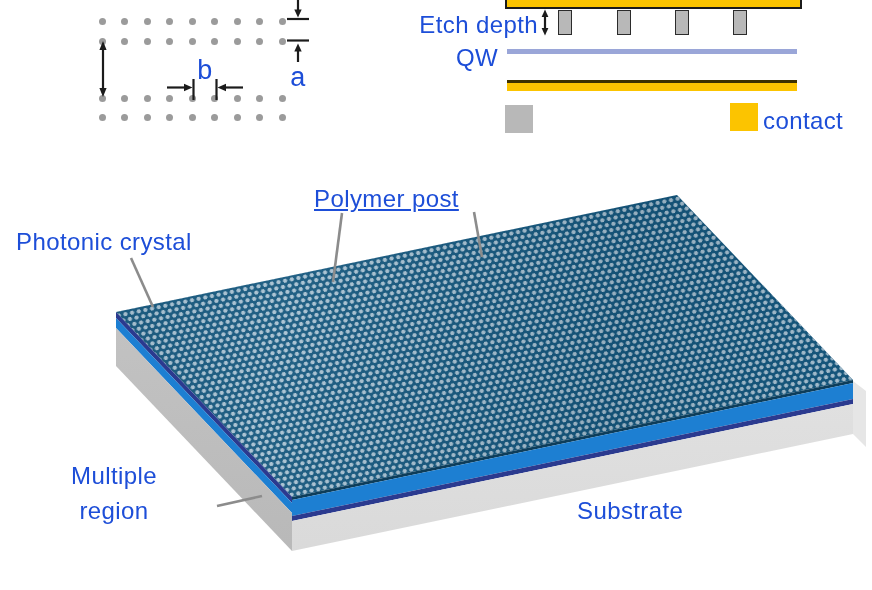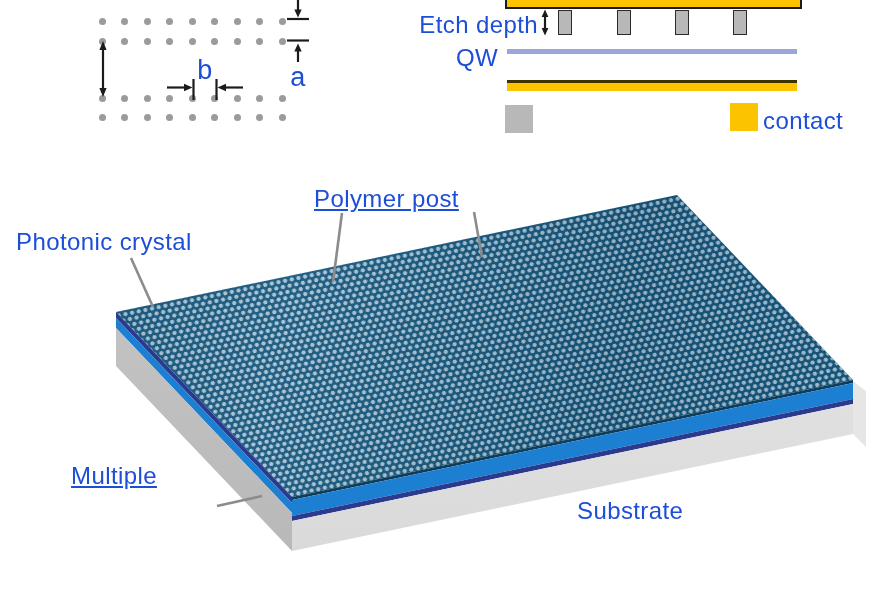--- a/index.html
+++ b/index.html
@@ -42,21 +42,21 @@
   .front-edge{clip-path:polygon(292px 497px,853px 380px,853px 383px,292px 500px);}
   .front-blue{clip-path:polygon(292px 500px,853px 383px,853px 399px,292px 516px);}
   .front-navy{clip-path:polygon(292px 516px,853px 399px,853px 404px,292px 521px);}
   .front-substrate{clip-path:polygon(292px 521px,853px 404px,853px 434px,292px 551px);background:linear-gradient(to bottom,#f1f1f1,#d8d8d8);}
   .left-navy{clip-path:polygon(116px 312px,292px 497px,292px 503px,116px 318px);}
   .left-blue{clip-path:polygon(116px 318px,292px 503px,292px 513px,116px 328px);}
   .left-substrate{clip-path:polygon(116px 328px,292px 513px,292px 551px,116px 366px);background:linear-gradient(to bottom,#d0d0d0,#b7b7b7);}
   .right-sliver{clip-path:polygon(853px 381px,866px 391px,866px 447px,853px 434px);background:#e6e6e6;}
   .pc-label{left:16px;top:228px;}
   .pp-label{left:314px;top:185px;text-decoration:underline;}
-  .mqw-label{left:4px;top:458px;width:220px;text-align:center;line-height:35px;text-decoration:underline;}
+  .mqw-label{left:4px;top:458px;width:220px;text-align:center;line-height:35px;}
   .substrate-label{left:577px;top:497px;}
   
   #overlay{position:absolute;left:0;top:0;width:872px;height:590px;z-index:5;pointer-events:none;}
   .dim{stroke:#1b1b1b;stroke-width:2.2;fill:none;}
   .dimhead{fill:#1b1b1b;stroke:none;}
   .leader{stroke:#8c8c8c;stroke-width:2.6;fill:none;}
 </style>
 </head>
 <body>
 
@@ -131,20 +131,21 @@
   <div class="legend-swatch sw-polyimide" style="background-color: rgb(184, 184, 184);"></div>
   <div class="legend-swatch sw-metal" style="background-color: rgb(252, 196, 0);"></div>
   <div class="label lg-metal">
     <div>contact</div>
   </div>
 
   <div class="label pc-label">Photonic crystal</div>
   <div class="label pp-label">Polymer post</div>
   <div class="label mqw-label">
     <div>Multiple</div>
+    <div>region</div>
   </div>
   <div class="label substrate-label">Substrate</div>
 
   <svg id="overlay" viewBox="0 0 872 590">
 
     <g>
       <line class="dim" x1="103" y1="47" x2="103" y2="93"></line>
       <polygon class="dimhead" points="103,41 99.4,50 106.6,50"></polygon>
       <polygon class="dimhead" points="103,97 99.4,88 106.6,88"></polygon>
     </g>

